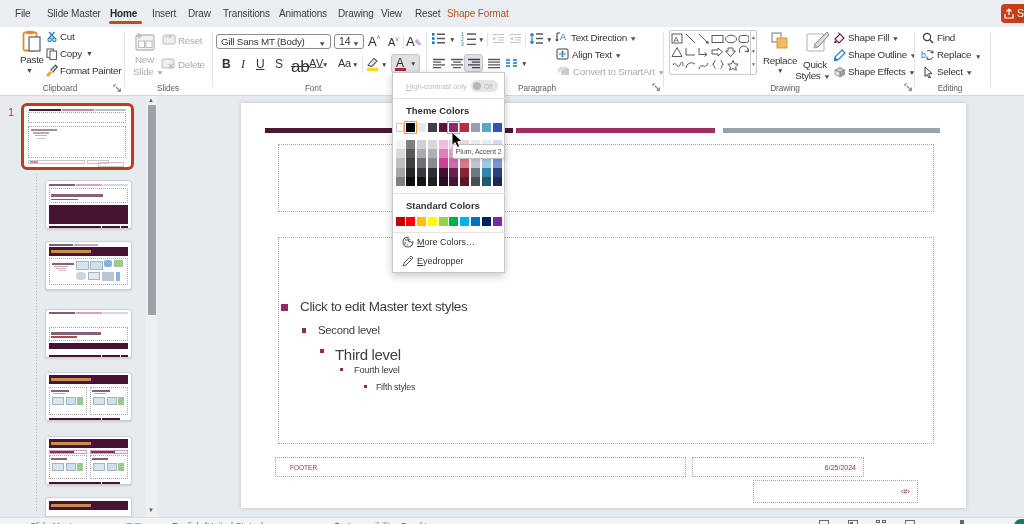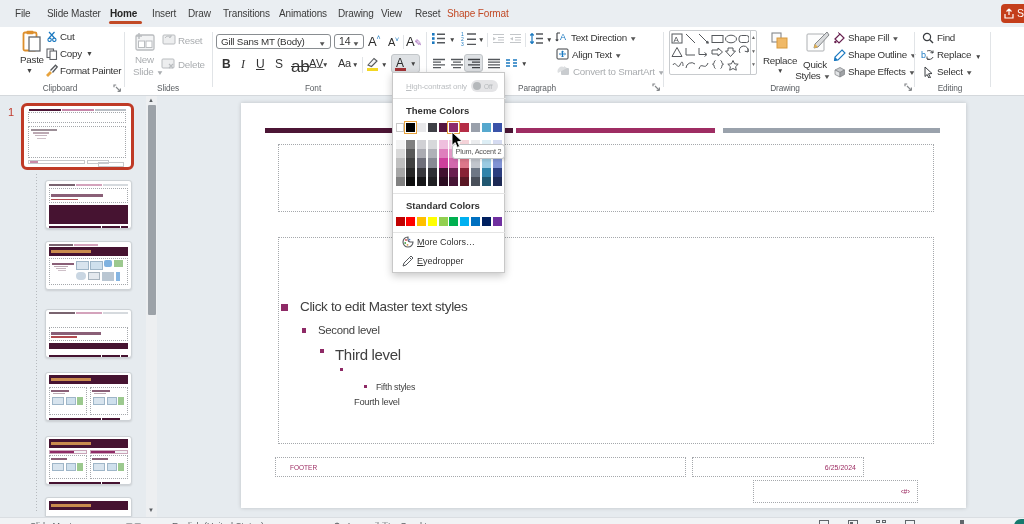--- a/index.html
+++ b/index.html
@@ -410,21 +410,21 @@
     <div class="abs" style="left:482px; top:25px; width:217px; height:4.5px; background:#9AA2AC;"></div>
     <div class="dashbox" style="left:37px; top:41px; width:656px; height:68px;"></div>
     <div class="dashbox" style="left:37px; top:134px; width:656px; height:207px;"></div>
     <div class="bullet" style="left:40px; top:201px; width:6.5px; height:6.5px;"></div>
     <div class="btxt" style="left:59px; top:196px; font-size:13.5px; letter-spacing:-0.35px;">Click to edit Master text styles</div>
     <div class="bullet" style="left:60.5px; top:225px; width:4.5px; height:4.5px;"></div>
     <div class="btxt" style="left:77px; top:221px; font-size:11.4px; letter-spacing:-0.3px;">Second level</div>
     <div class="bullet" style="left:79px; top:246px; width:3.5px; height:3.5px;"></div>
     <div class="btxt" style="left:94px; top:243px; font-size:15px; letter-spacing:-0.3px;">Third level</div>
     <div class="bullet" style="left:99px; top:265px; width:3px; height:3px;"></div>
-    <div class="btxt" style="left:113px; top:262px; font-size:9.3px; letter-spacing:-0.25px;margin-top:32px;">Fourth level</div>
+    <div class="btxt" style="left:113px; top:262px; font-size:9.3px; letter-spacing:-0.25px;">Fourth level</div>
     <div class="bullet" style="left:123px; top:282px; width:3px; height:3px;"></div>
     <div class="btxt" style="left:135px; top:279px; font-size:8.8px; letter-spacing:-0.25px;">Fifth styles</div>
     <div class="dashbox" style="left:34px; top:354px; width:411px; height:20px; font-size:6.5px; color:#9E2D63; line-height:19px; padding-left:14px;">FOOTER</div>
     <div class="dashbox" style="left:451px; top:354px; width:172px; height:20px; font-size:7px; color:#9E2D63; line-height:19px; text-align:right; padding-right:7px;">6/25/2024</div>
     <div class="dashbox" style="left:512px; top:377px; width:165px; height:23px; font-size:7.5px; color:#9E2D63; line-height:22px; text-align:right; padding-right:7px;">‹#›</div>
   </div>
 </div>
 
 <div id="panel" style="top:72px;">
   <div class="abs" style="left:13px; top:9px; font-size:8px; color:#BCBFC2; letter-spacing:-0.2px;"><u class="k">H</u>igh-contrast only</div>

